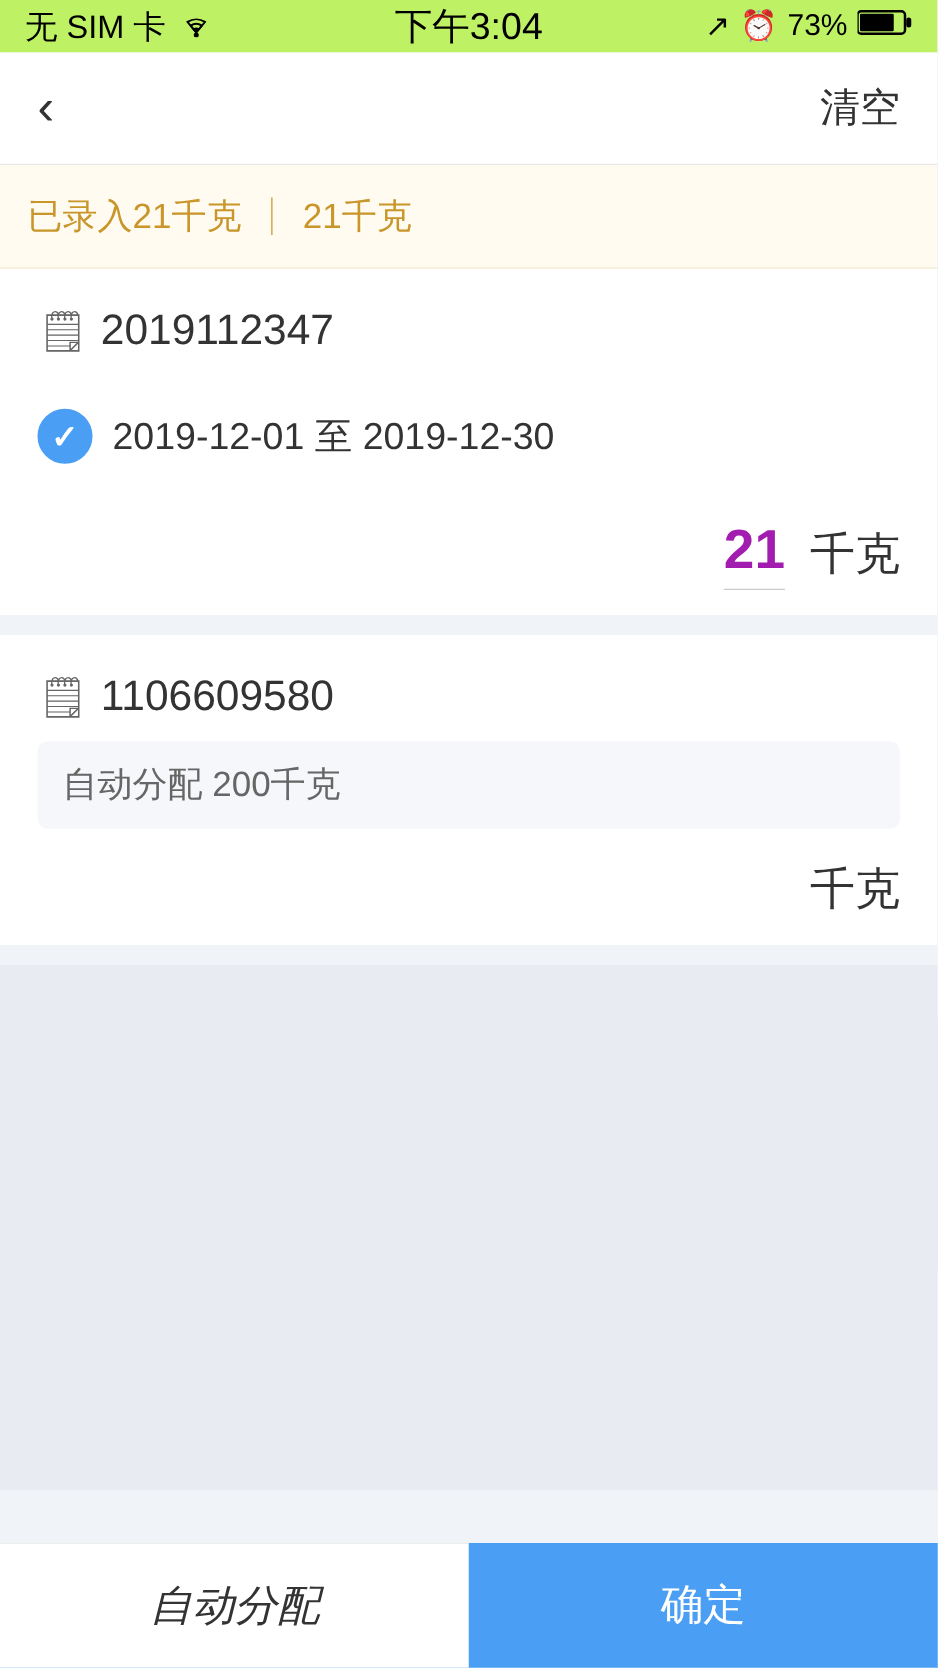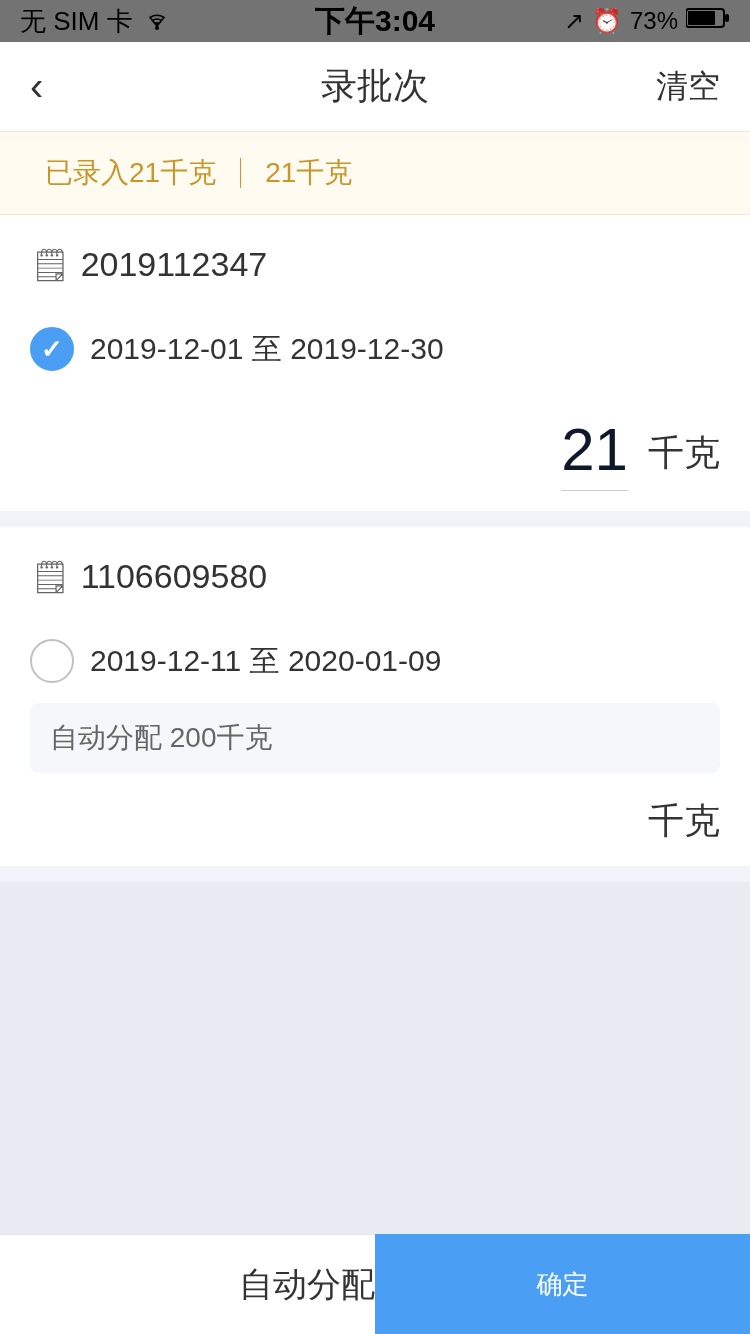--- a/index.html
+++ b/index.html
@@ -9,37 +9,37 @@
       min-height: 1334px;
       font-family: -apple-system, 'PingFang SC', 'Helvetica Neue', sans-serif;
       background: #f0f3f8;
       overflow-x: hidden;
     }
 
     
     .status-bar {
       width: 750px;
       height: 42px;
-      background: #737373;
+      background: #bef264;
       display: flex;
       align-items: center;
       justify-content: space-between;
       padding: 16px 20px;
       font-size: 26px;
     }
     .status-left {
       display: flex;
       align-items: center;
       gap: 10px;
       font-size: 26px;
       color: #000;
     }
     .status-center {
       font-size: 30px;
-      font-weight: 700;
+      font-weight: 400;
       color: #000;
       position: absolute;
       left: 50%;
       transform: translateX(-50%);
     }
     .status-right {
       display: flex;
       align-items: center;
       gap: 8px;
       font-size: 24px;
@@ -74,21 +74,21 @@
     .nav-clear {
       font-size: 32px;
       color: #333;
       cursor: pointer;
     }
 
     
     .summary-banner {
       width: 750px;
       background: #fffbf0;
-      padding: 22px 45px;
+      padding: 22px 22px;
       display: flex;
       align-items: center;
       gap: 0;
       border-bottom: 1px solid #f0e8c8;
     }
     .summary-text {
       font-size: 28px;
       color: #c8962a;
     }
     .summary-divider {
@@ -225,47 +225,48 @@
       bottom: 0;
       width: 750px;
       height: 100px;
       display: flex;
       background: #fff;
     }
     .footer-auto {
       flex: 1;
       display: flex;
       align-items: center;
-      justify-content: flex-end;
+      justify-content: center;
       font-size: 34px;
       color: #333;
       background: #fff;
       cursor: pointer;
       border-top: 1px solid #e8e8e8;
+      font-style: italic;
     }
     .footer-confirm {
       flex: 1;
       display: flex;
       align-items: center;
       justify-content: center;
-      font-size: 26px;
+      font-size: 34px;
       color: #fff;
       background: #4a9ff5;
       cursor: pointer;
     }
 
     .main-content {
       padding-bottom: 100px;
     }
 
     
     .qty-value {
-      font-size: 60px;
-      font-weight: 400;
-      color: #0f172a;
+      font-size: 44px;
+      font-weight: 700;
+      color: #a21caf;
     }
   </style>
 </head>
 <body>
 
 <div class="main-content">
 
   <div class="status-bar">
     <div class="status-left">
       <span>无 SIM 卡</span>
@@ -288,21 +289,20 @@
           <rect x="0" y="2" width="38" height="18" rx="3" ry="3" fill="none" stroke="#000" stroke-width="2"></rect>
           <rect x="2" y="4" width="27" height="14" rx="1" fill="#000"></rect>
           <rect x="39" y="7" width="4" height="8" rx="2" fill="#000"></rect>
         </svg>
       </span>
     </div>
   </div>
 
   <div class="nav-bar">
     <span class="nav-back">‹</span>
-    <span class="nav-title">录批次</span>
     <span class="nav-clear">清空</span>
   </div>
 
   <div class="summary-banner">
     <span class="summary-text">已录入21千克</span>
     <div class="summary-divider"></div>
     <span class="summary-amount">21千克</span>
   </div>
 
   <div class="card">
@@ -326,24 +326,20 @@
 
     <div class="card-divider"></div>
   </div>
 
   <div class="card second-card">
     <div class="card-header">
       <span class="batch-icon">🗒</span>
       <span class="batch-id">1106609580</span>
     </div>
 
-    <div class="card-row">
-      <div class="radio-circle"></div>
-      <span class="date-range">2019-12-11 至 2020-01-09</span>
-    </div>
 
     <div class="available-qty">自动分配 200千克</div>
 
     <div class="quantity-row">
       <span class="quantity-unit">千克</span>
     </div>
 
     <div class="card-divider"></div>
   </div>
 

